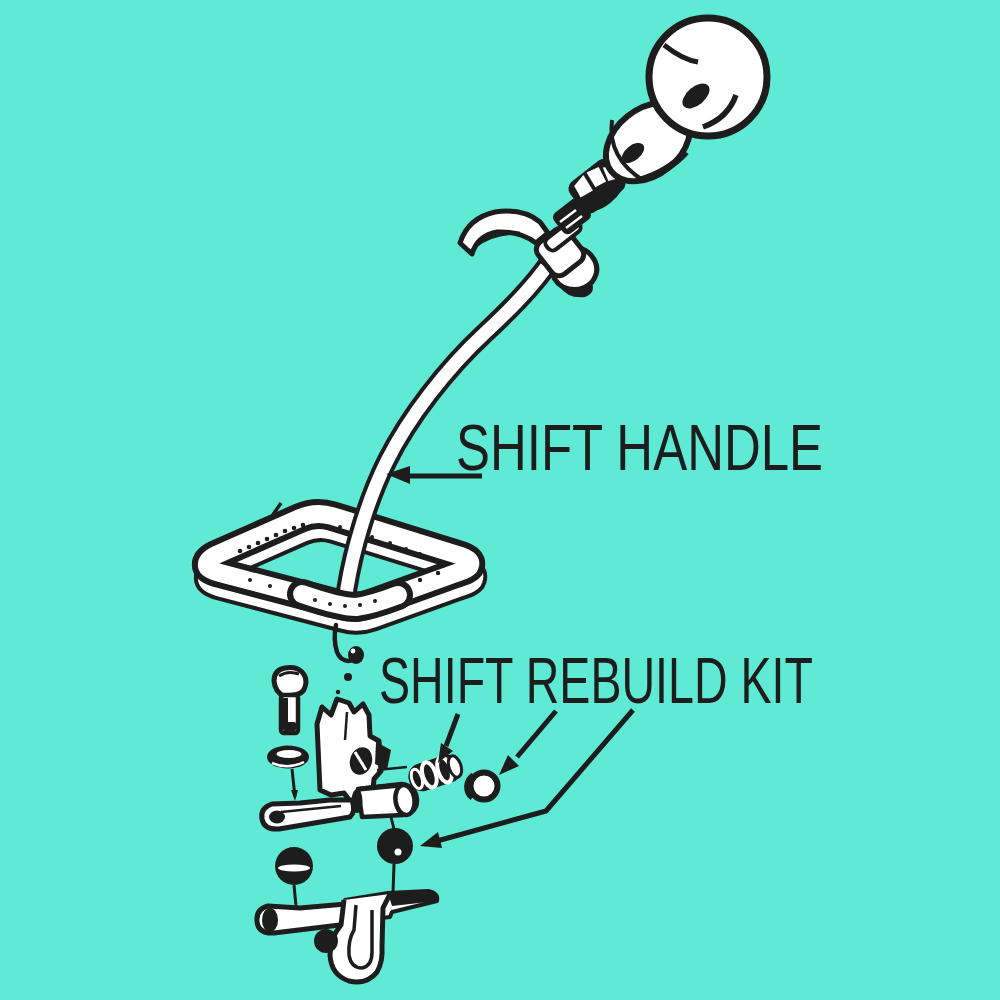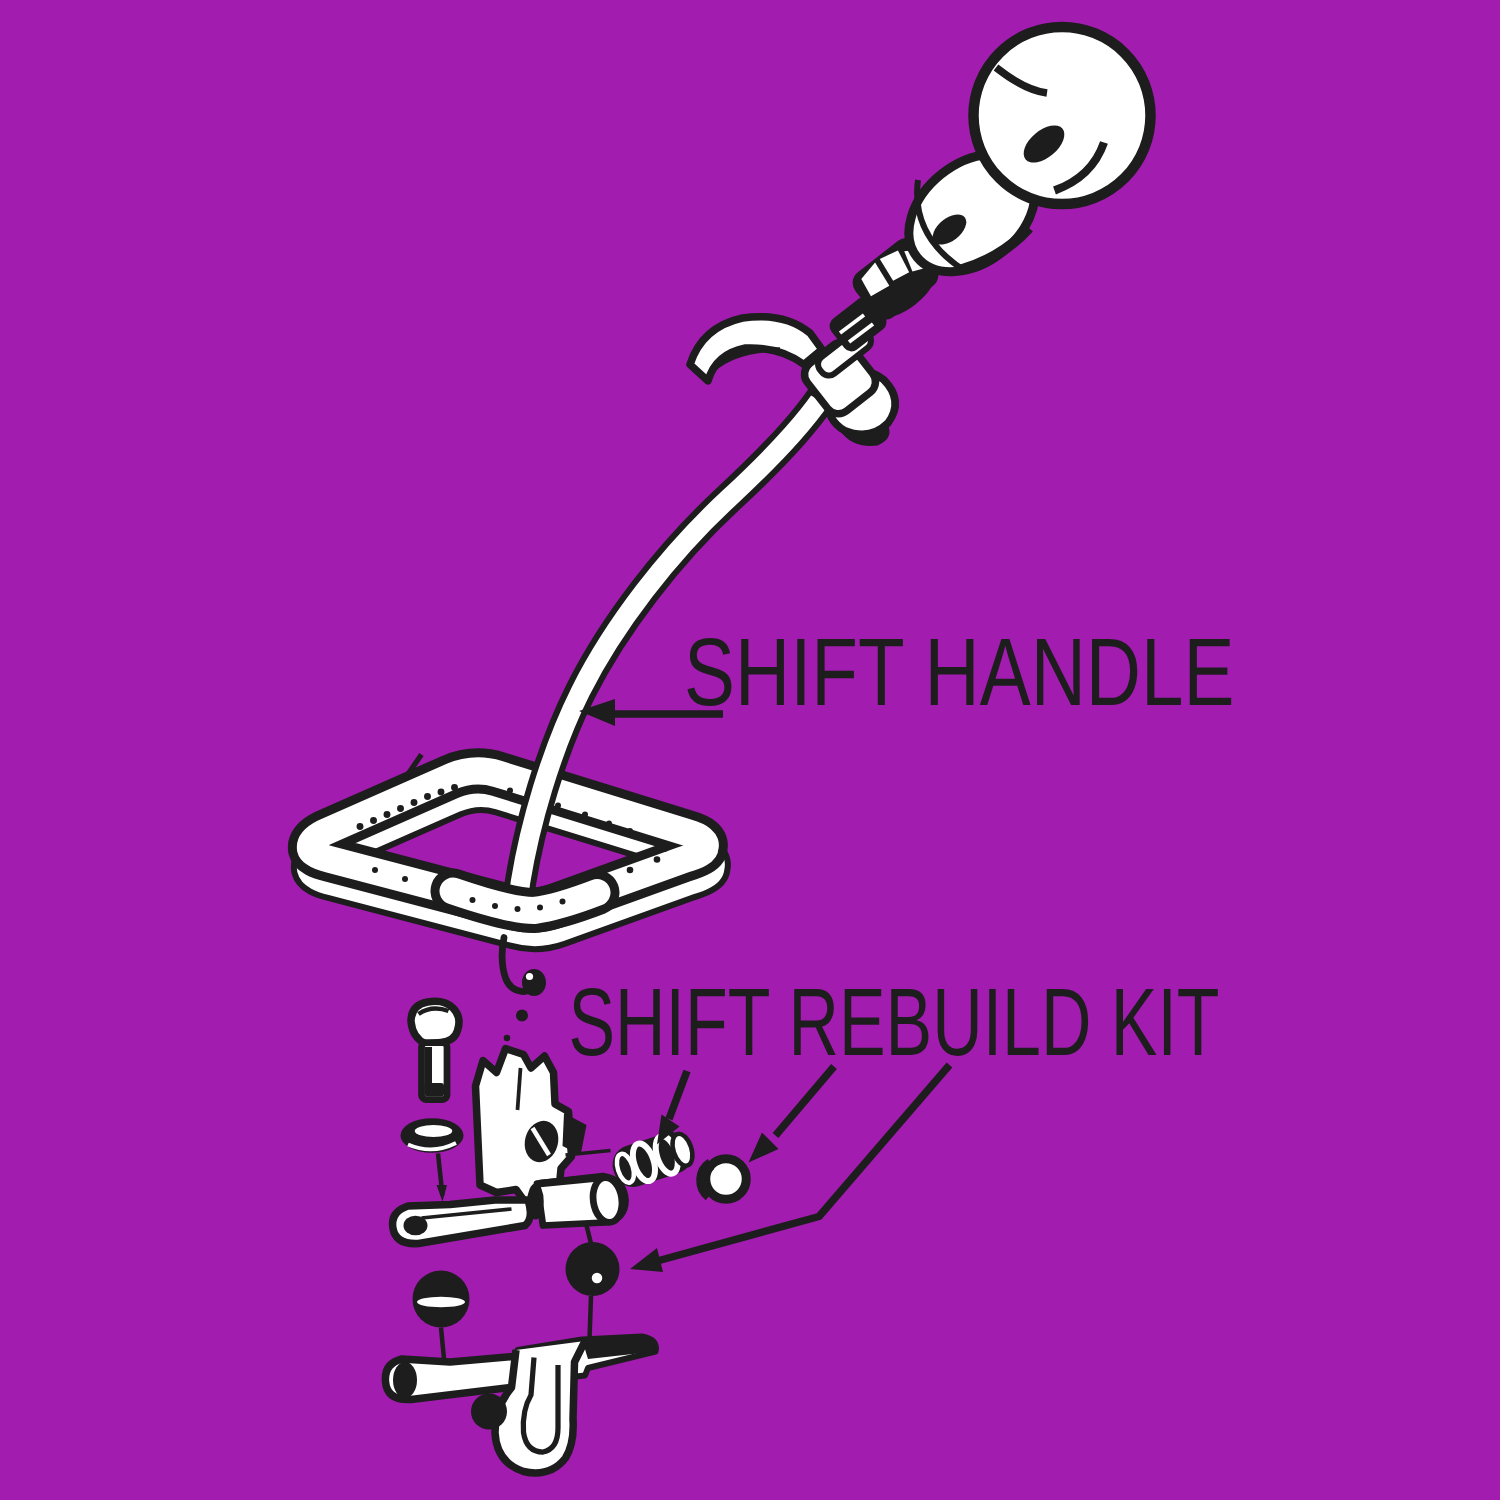--- a/index.html
+++ b/index.html
@@ -1,16 +1,16 @@
 <!DOCTYPE html>
 <html><head>
 <meta charset="utf-8">
 <style>
   html,body{margin:0;padding:0;background:#ffffff;}
-  .stage{position:relative;width:1000px;height:1000px;background:#a21caf;overflow:hidden;}
+  .stage{position:relative;width:1000px;height:1000px;background:#5eead4;overflow:hidden;}
   svg{display:block;position:absolute;left:0;top:0;}
   text.label{
     font-family:"Liberation Sans", sans-serif;
     fill:#1d1d1d;
     font-weight:400;
   }
   .ink{stroke:#1d1d1d;}
   .noint{cursor:default;}
 </style>
 </head>

